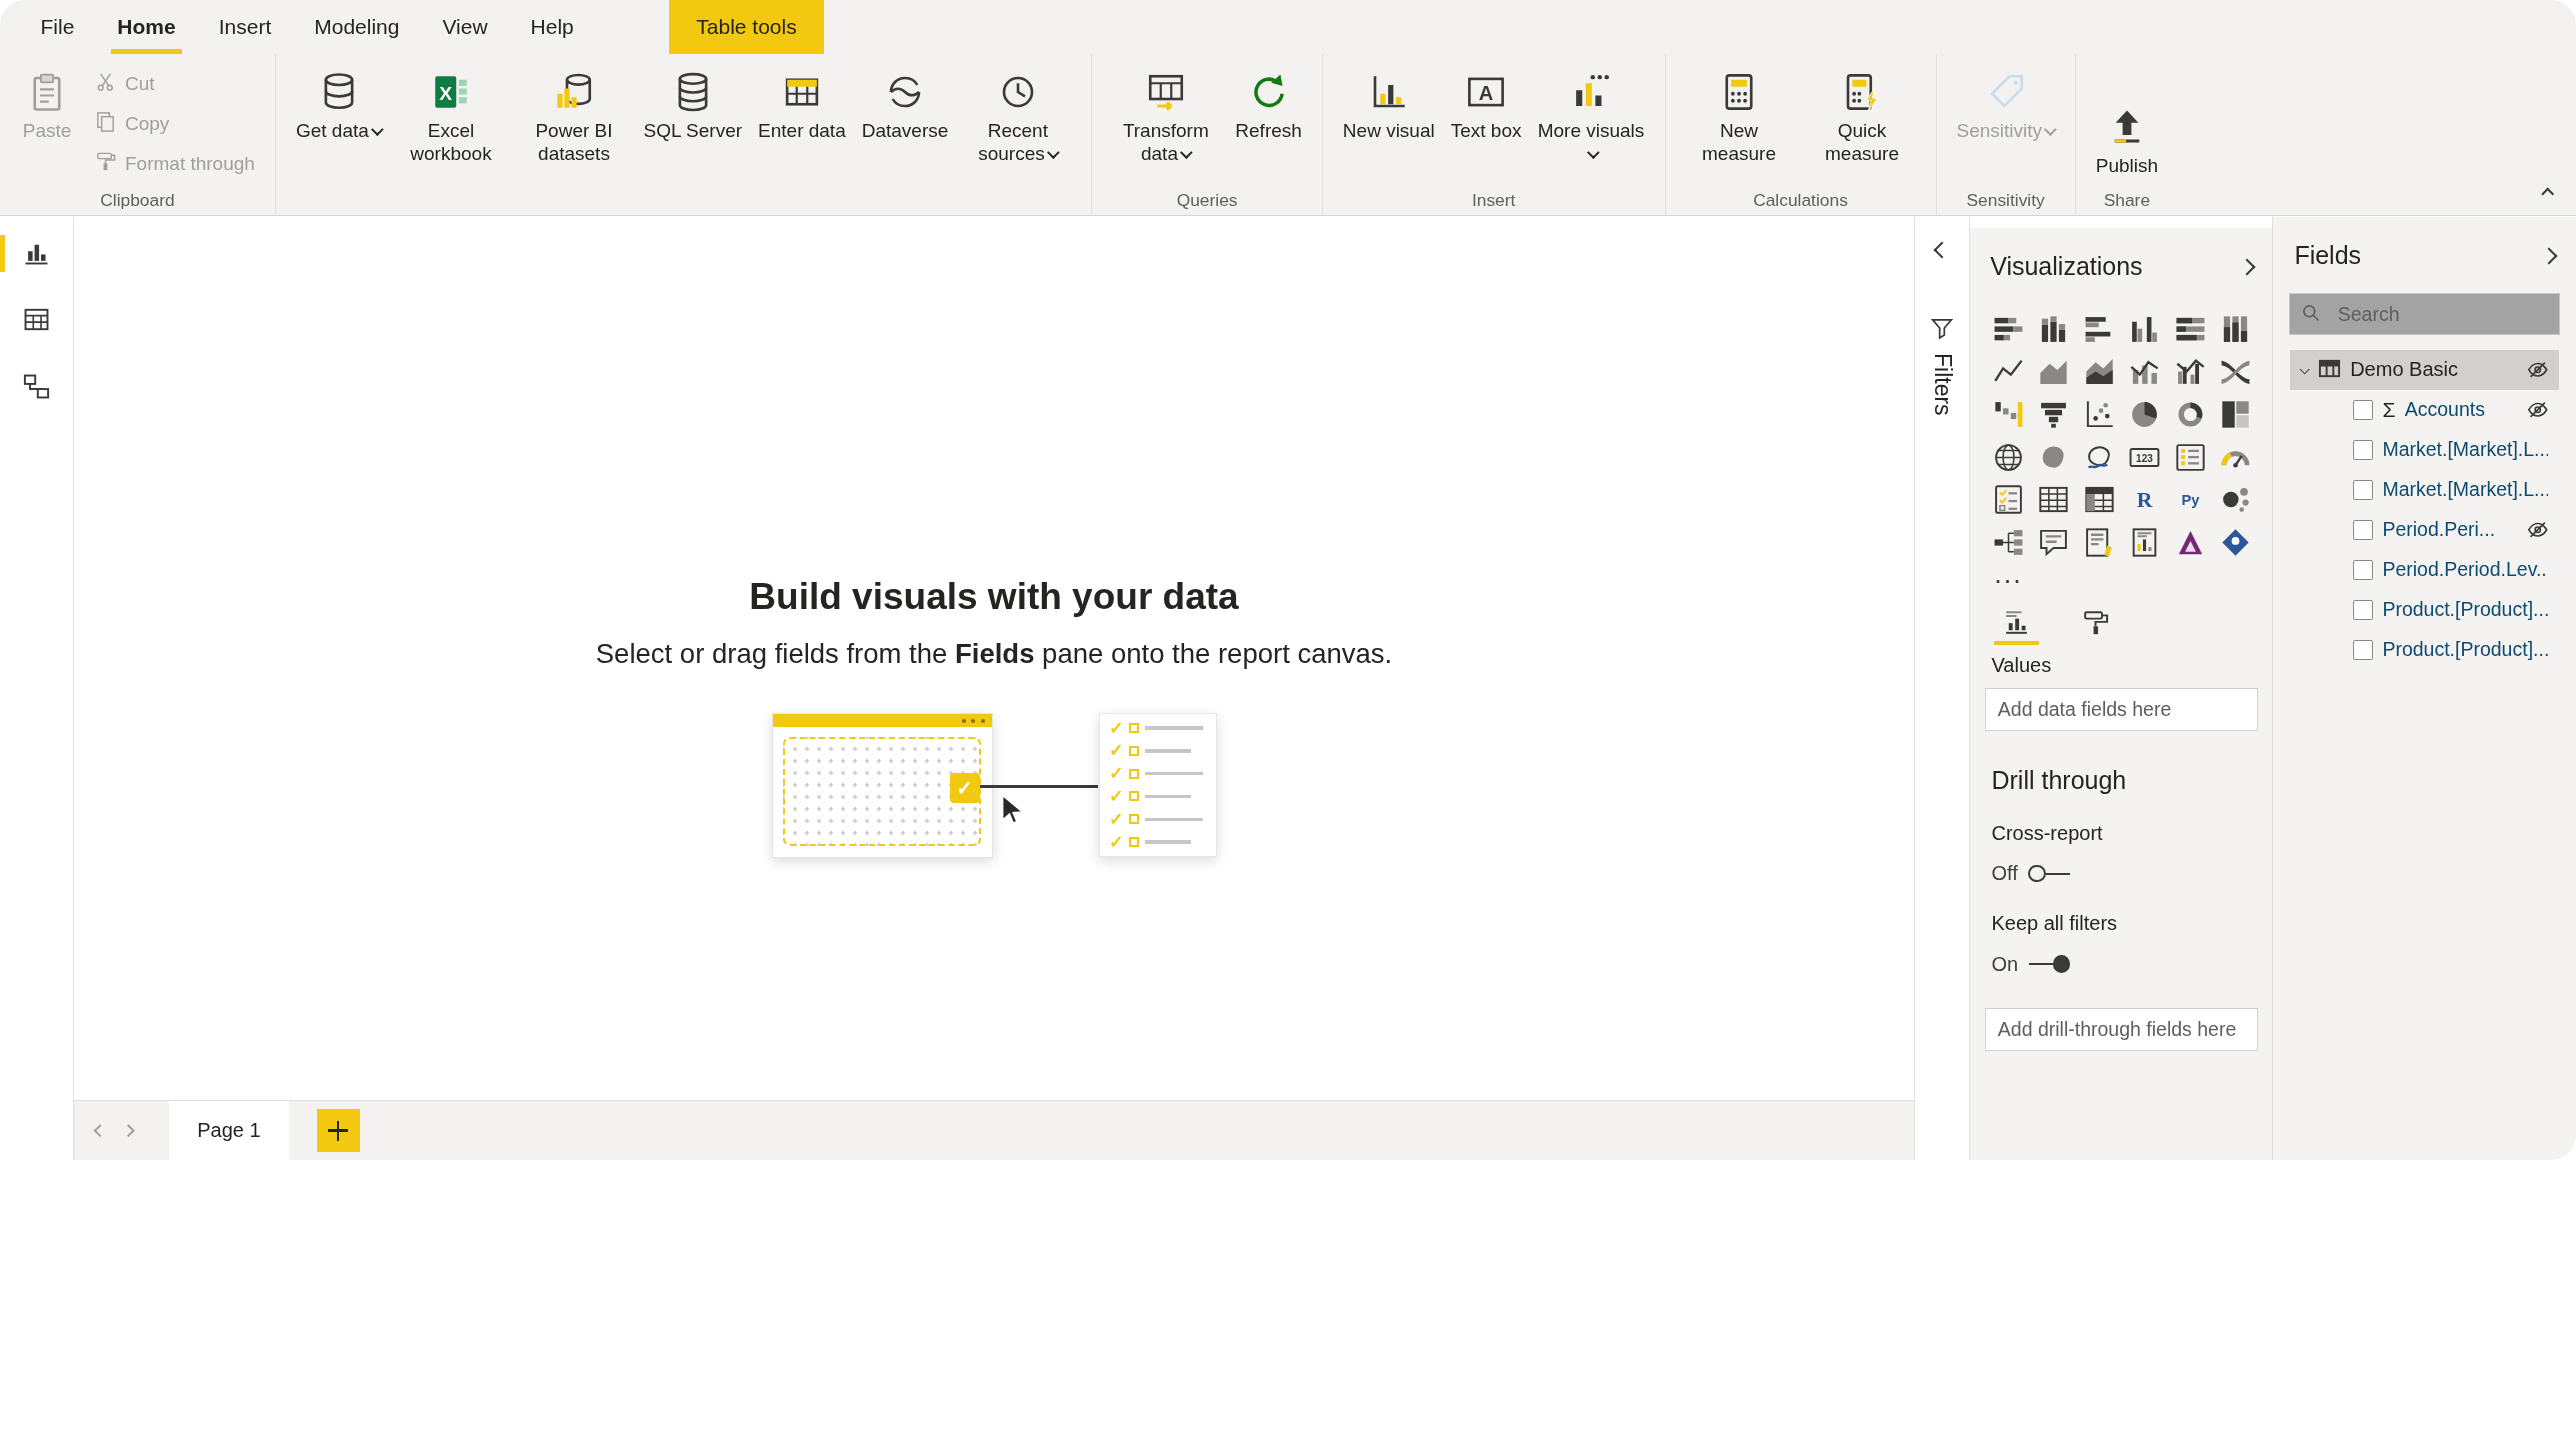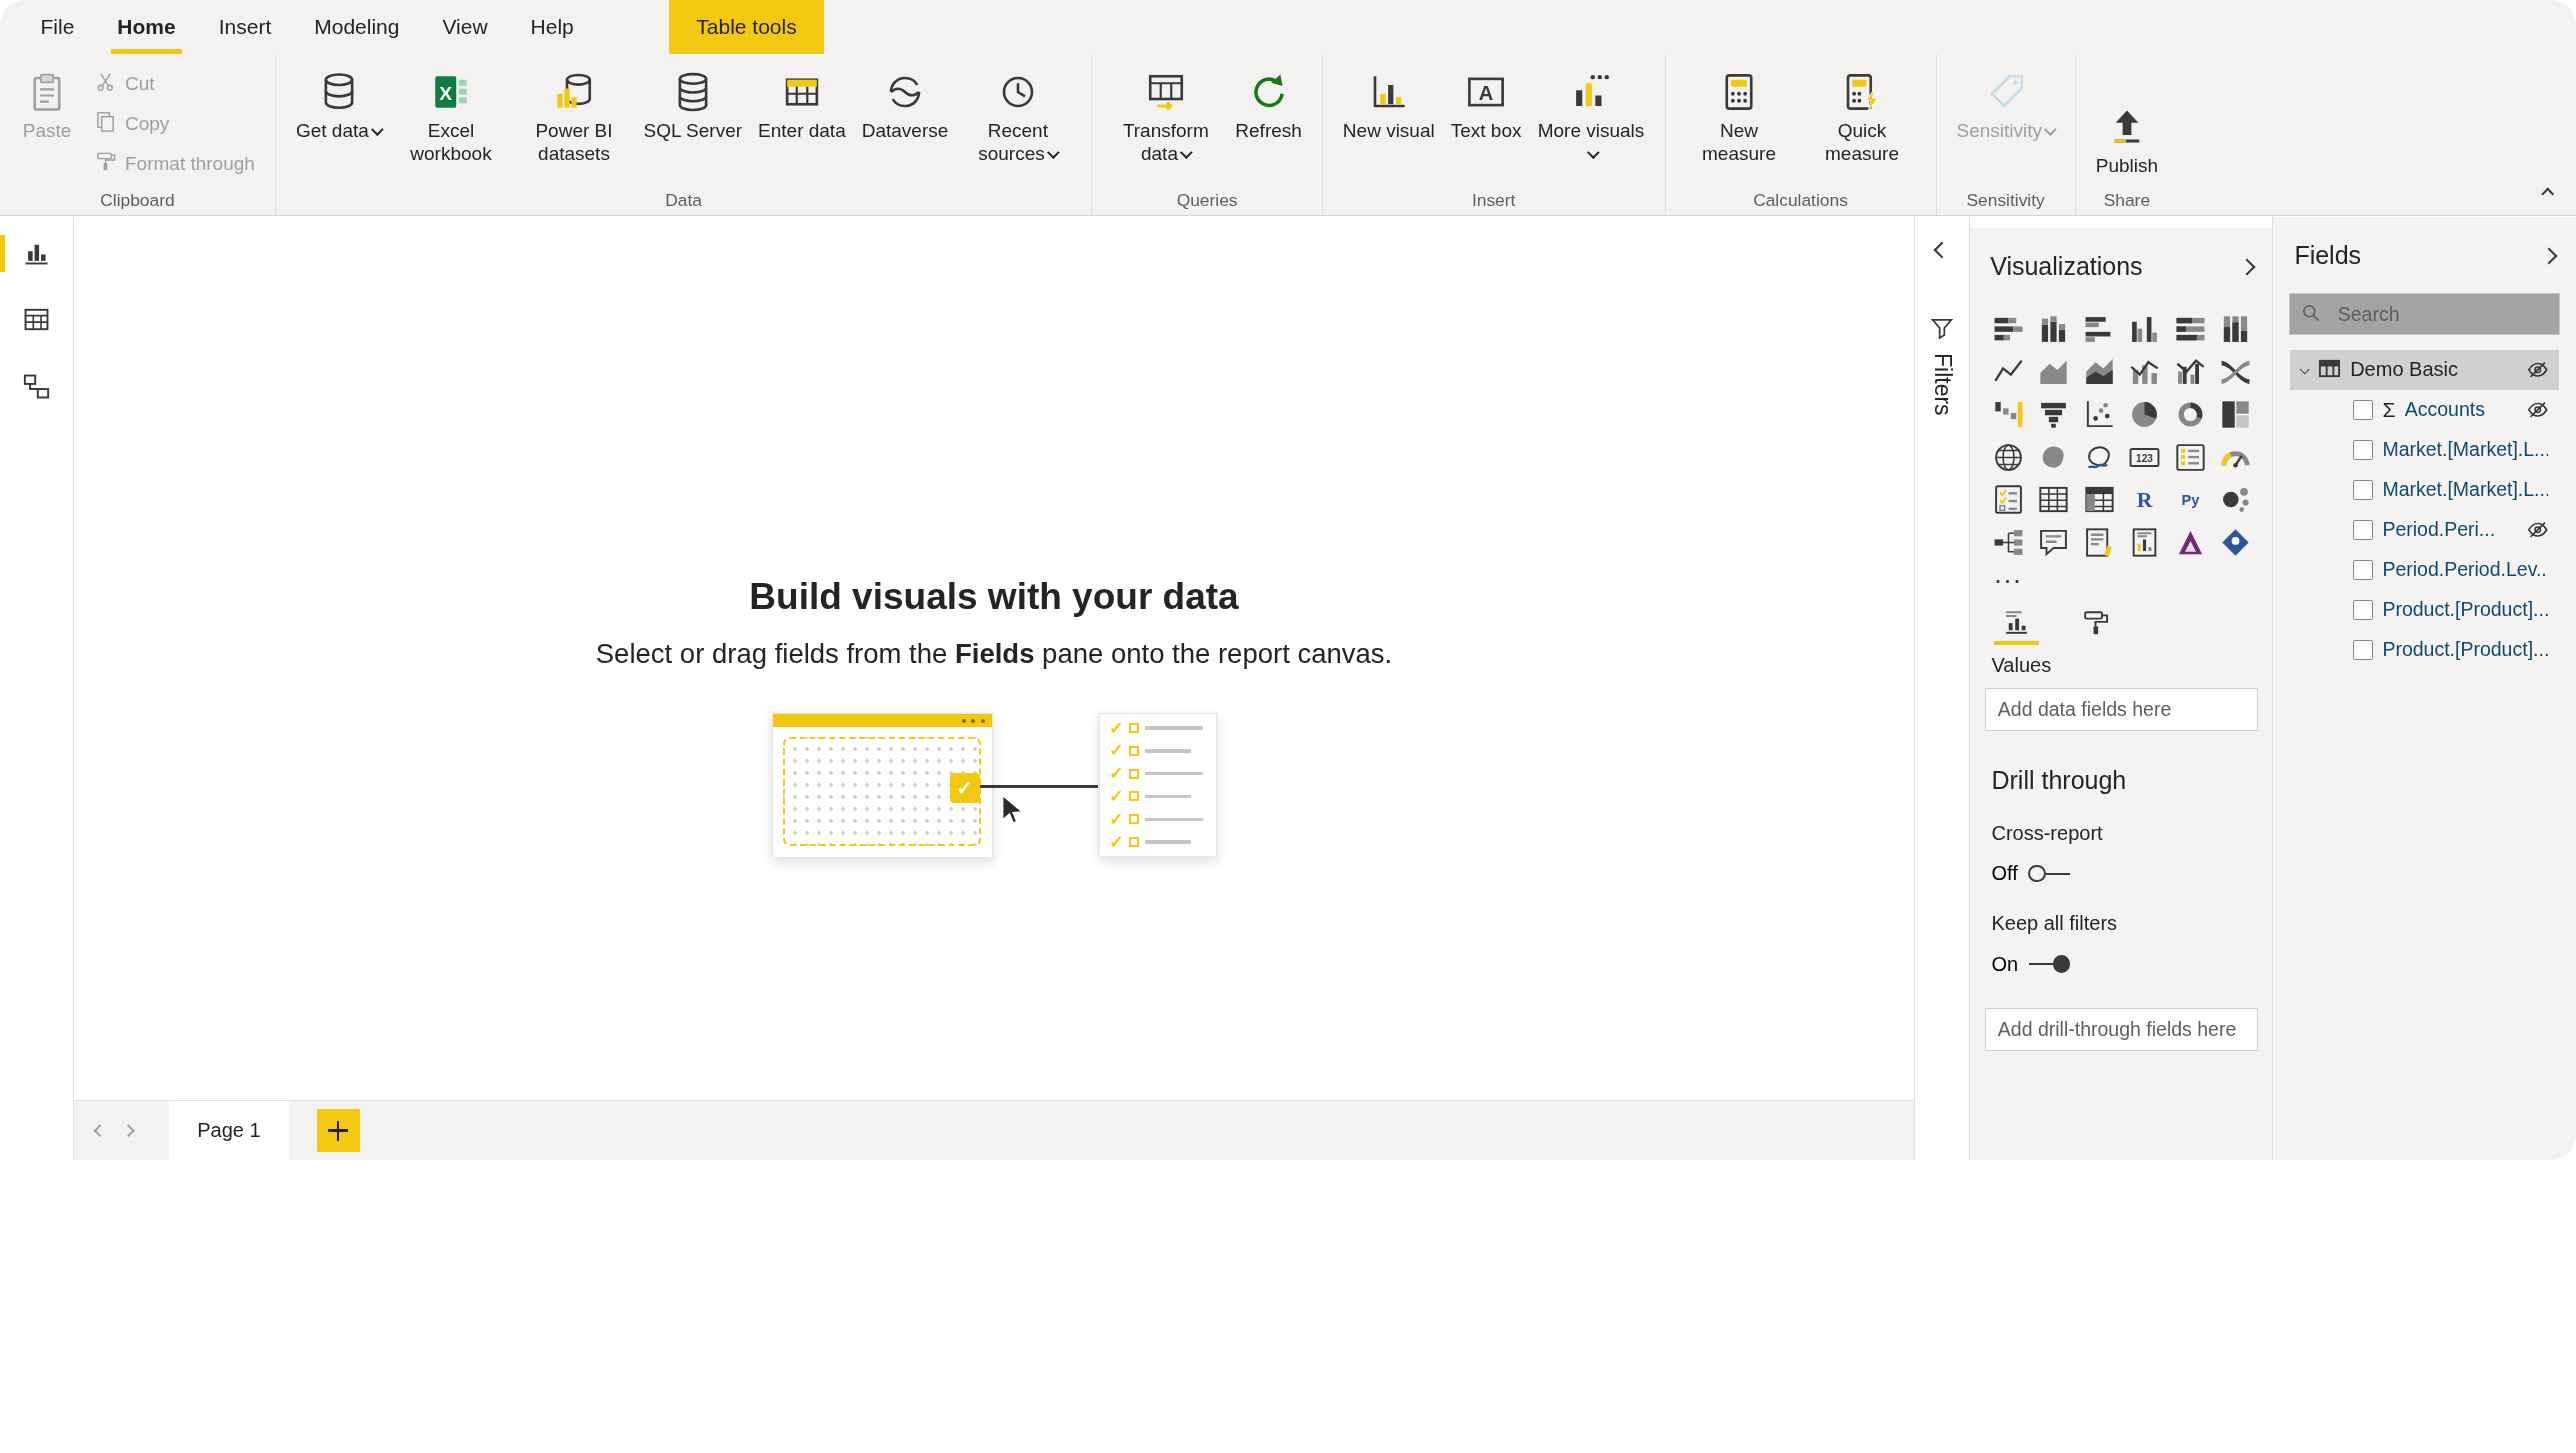--- a/index.html
+++ b/index.html
@@ -108,21 +108,21 @@
   .viz-cell{display:flex;align-items:center;justify-content:center;border:1.3px solid transparent;}
   .viz-more{font-size:27px;letter-spacing:2px;color:#3b3a39;padding:1.3px 0 0 9.4px;line-height:20px;}
   .viz-tabs{display:flex;gap:29.5px;margin-top:17.4px;padding-left:6.7px;}
   .viz-tab{width:50px;height:44px;display:flex;align-items:center;justify-content:center;position:relative;}
   .viz-tab.selected::after{content:"";position:absolute;left:2.7px;right:2.7px;bottom:0;height:4px;background:var(--accent,#F2C811);}
   .values-label{font-size:20px;color:#252423;margin-top:9px;padding-left:6.7px;}
   .well{margin-top:10.7px;height:43px;background:#fff;border:1.3px solid #d2d0ce;display:flex;align-items:center;
         padding:0 12px;font-size:19.5px;color:#605e5c;white-space:nowrap;}
   .drill-title{font-size:25px;color:#252423;margin-top:35px;padding-left:6.7px;}
   .small-label{font-size:20px;color:#252423;margin-top:27px;padding-left:6.7px;}
-  .toggle-row{display:flex;align-items:center;gap:10.7px;margin-top:17.4px;padding-left:6.7px;font-size:20px;color:#000000;}
+  .toggle-row{display:flex;align-items:center;gap:10.7px;margin-top:17.4px;padding-left:6.7px;font-size:20px;color:#404040;}
   .switch{display:inline-flex;align-items:center;}
   .switch .knob{width:17.4px;height:17.4px;border:2px solid #3b3a39;border-radius:50%;background:#f4f3f2;}
   .switch.on .knob{background:#3b3a39;}
   .switch .tail{width:24px;height:2px;background:#3b3a39;}
   .viz-pane .well.drill{margin-top:32px;}
 
   .searchbox{margin-top:23px;height:42px;background:#a3a3a3;border:1.3px solid #c8c6c4;
              display:flex;align-items:center;gap:17px;padding:0 10.7px;}
   .searchbox input{border:none;outline:none;background:transparent;font-size:19.5px;flex:1;
                    color:#252423;font-family:"Liberation Sans",sans-serif;}
@@ -263,21 +263,20 @@
       </div>
       <div class="rbtn">
         <div class="ric">
           <svg viewBox="0 0 48 48" width="42" height="42">
               <circle cx="24" cy="24" r="16" fill="none" stroke="#3b3a39" stroke-width="3"></circle>
               <path d="M24 14v10l8 5" fill="none" stroke="#3b3a39" stroke-width="3"></path>
             </svg>
         </div>
         <div class="rlabel"><span>Recent sources</span><span class="caret"></span></div>
       </div>
-      <div class="glabel">Data</div>
     </div>
 
     <div class="rgroup">
       <div class="rbtn">
         <div class="ric">
           <svg viewBox="0 0 48 48" width="42" height="42">
               <rect x="6" y="6" width="36" height="26" fill="none" stroke="#3b3a39" stroke-width="3"></rect>
               <path d="M6 14h36M18 14v18M30 14v18" stroke="#3b3a39" stroke-width="2.5"></path>
               <path d="M14 40h16m0 0-5-4m5 4-5 4" fill="none" stroke="var(--accent,#F2C811)" stroke-width="3.5"></path>
             </svg>

